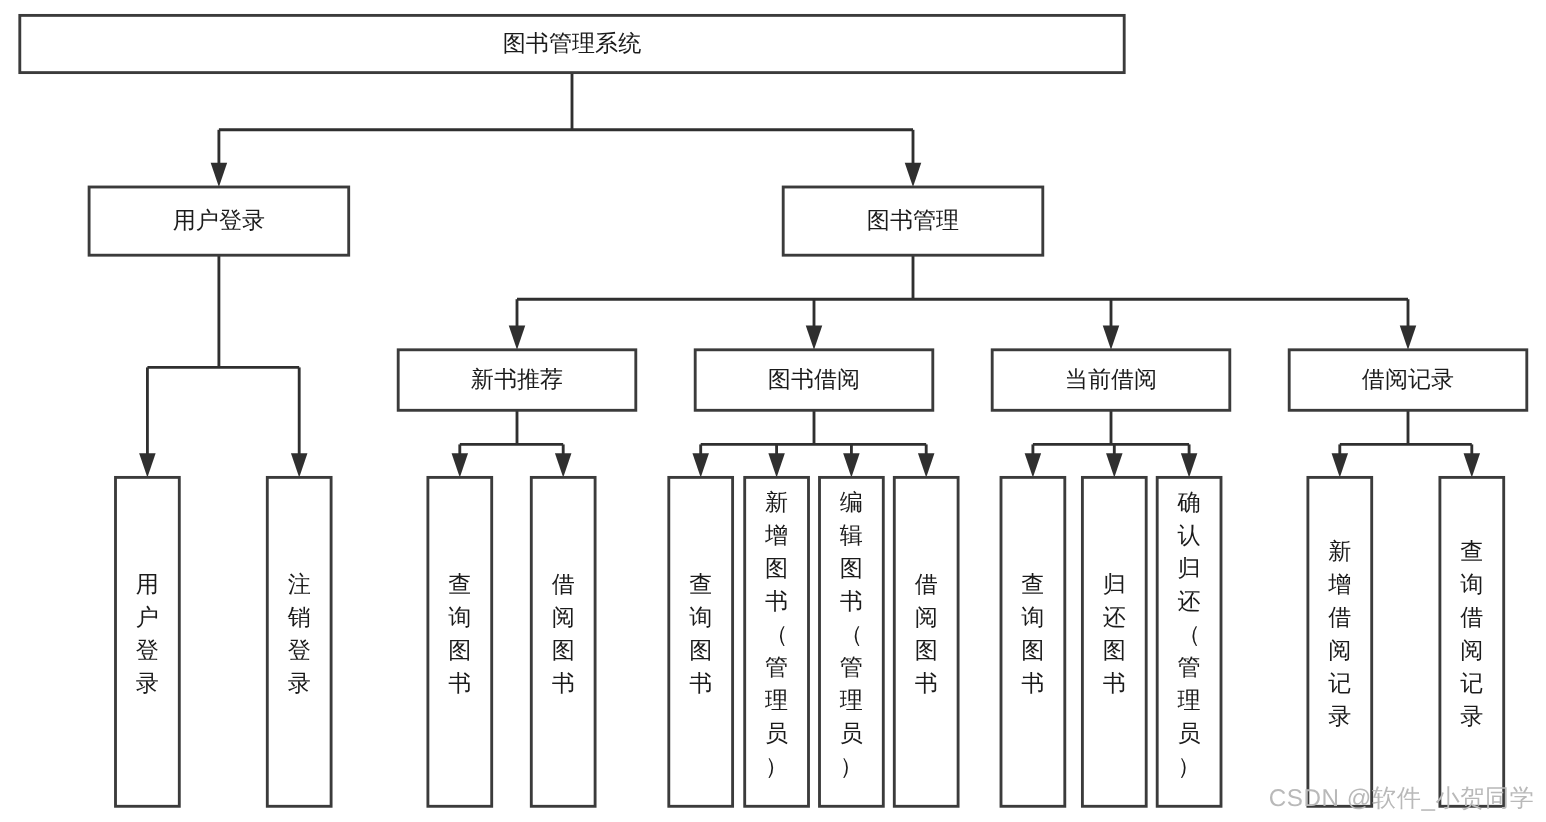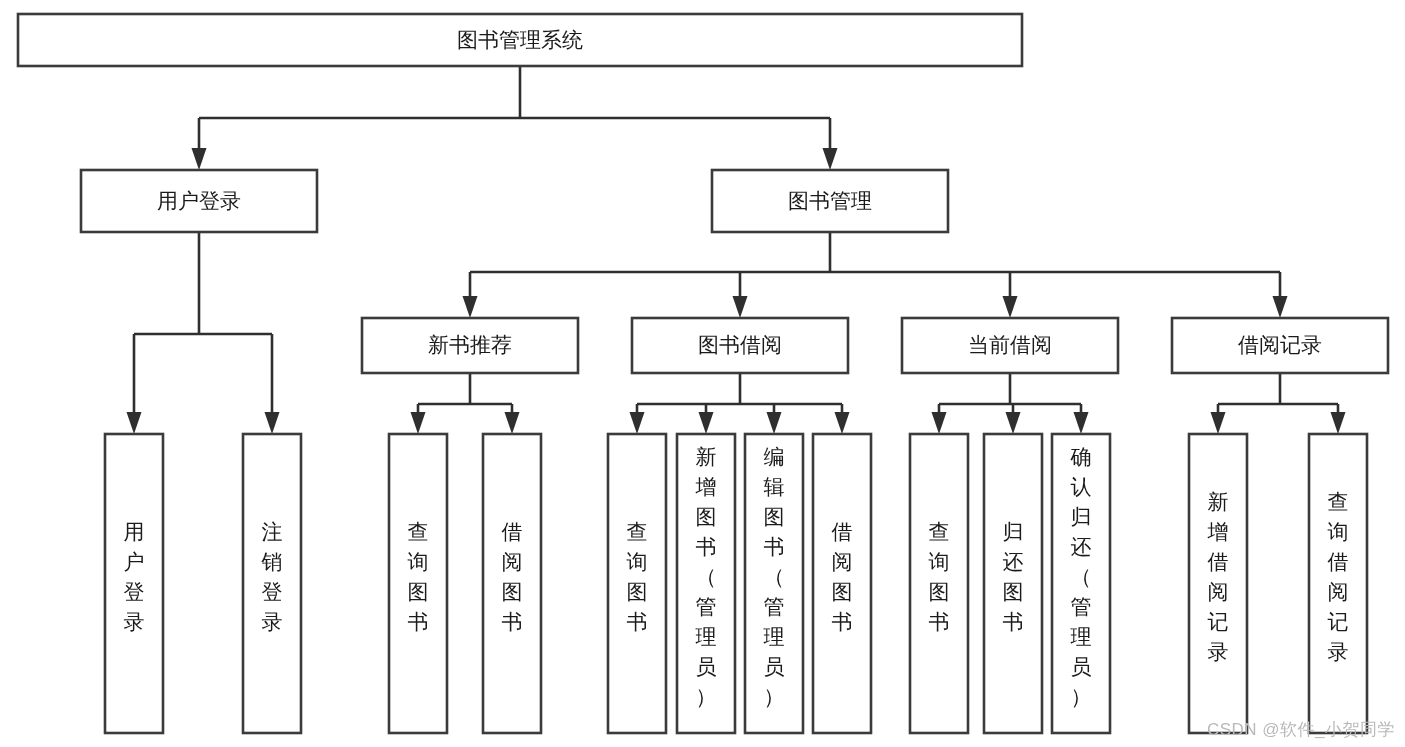--- a/index.html
+++ b/index.html
@@ -52,21 +52,21 @@
     fill: #1b1b1b;
     font-family: "Liberation Sans", "DejaVu Sans", sans-serif;
     font-size: 21px;
     text-anchor: middle;
   }
   .watermark {
     position: absolute;
     right: 10px;
     bottom: 6px;
     color: #b9b9b9;
-    font-size: 17px;
+    font-size: 22px;
     font-family: "Liberation Sans", "DejaVu Sans", sans-serif;
     letter-spacing: 0.5px;
     white-space: nowrap;
     pointer-events: none;
     user-select: none;
   }
 </style>
 </head>
 <body>
 

